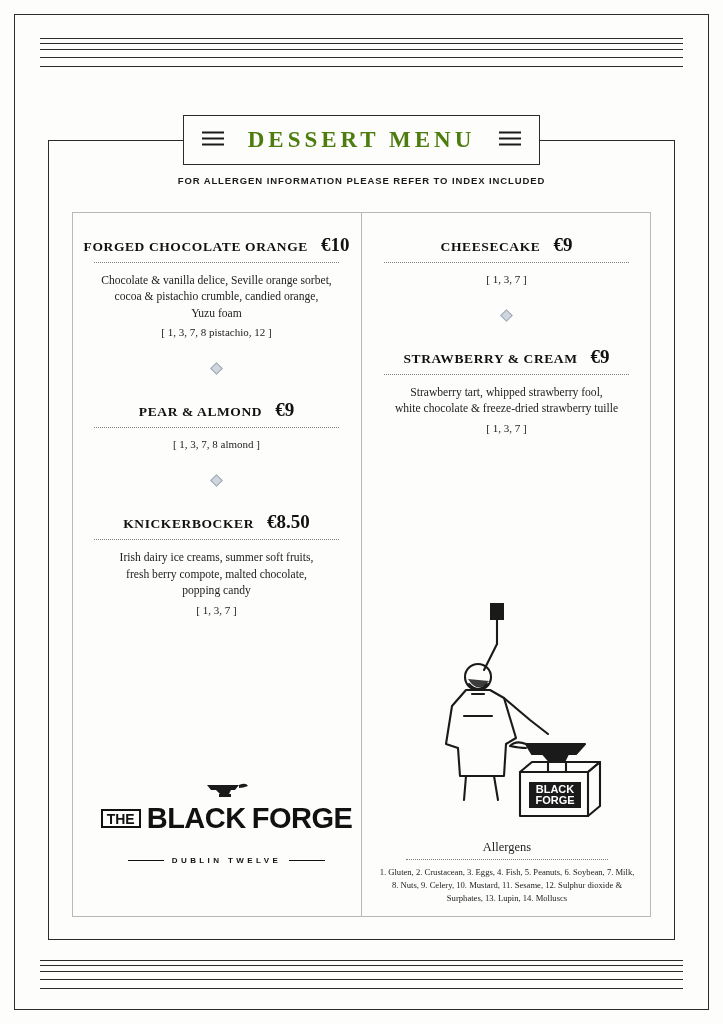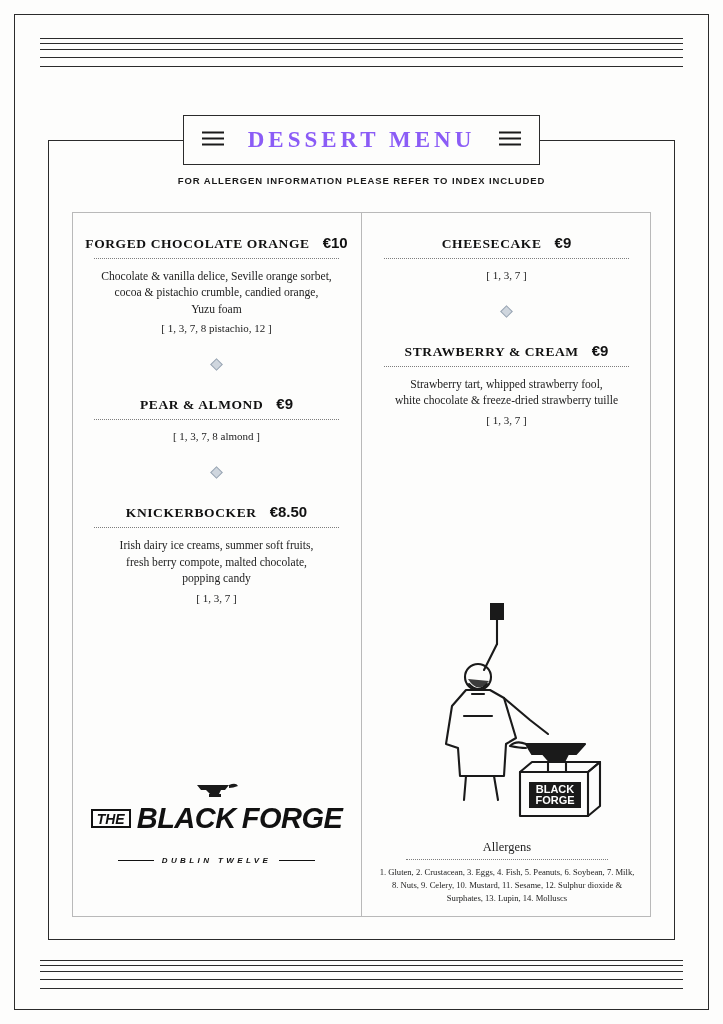--- a/index.html
+++ b/index.html
@@ -78,21 +78,21 @@
     display: flex;
     align-items: center;
     justify-content: center;
     z-index: 4;
   }
   .title-plaque .title-text {
     font-family: "Liberation Serif", serif;
     font-weight: bold;
     font-size: 23px;
     letter-spacing: 4px;
-    color: #8b5cf6;
+    color: #4d7c0f;
     white-space: nowrap;
   }
   .burger {
     position: absolute;
     top: 50%;
     transform: translateY(-50%);
     width: 22px;
     height: 17px;
   }
   .burger.left { left: 18px; }
@@ -155,23 +155,23 @@
     white-space: nowrap;
   }
   .item-name {
     font-family: "Liberation Serif", serif;
     font-weight: bold;
     font-size: 13.5px;
     letter-spacing: 0.6px;
     color: #111;
   }
   .item-price {
-    font-family: Liberation Sans, sans-serif;
-    font-weight: bold;
-    font-size: 15px;
+    font-family: Liberation Serif, serif;
+    font-weight: bold;
+    font-size: 19px;
     color: #111;
   }
   .dotrule {
     height: 1px;
     margin: 6px auto 9px auto;
     border-top: 1px dotted #7d7d7d;
   }
   .desc {
     font-family: "Liberation Serif", serif;
     font-size: 11.6px;
@@ -189,25 +189,24 @@
     height: 7px;
     background: #cfd6de;
     border: 1px solid #9aa6b4;
     transform: rotate(45deg);
     margin: 26px auto;
   }
 
   
   .forge-logo {
     position: absolute;
-    left: 72px;
+    left: 82px;
     top: 780px;
     width: 289px;
     text-align: center;
-    font-style: italic;
   }
   .forge-anvil {
     margin: 0 auto 4px auto;
     width: 44px;
     height: 18px;
     position: relative;
   }
   .forge-word {
     font-family: "Liberation Sans", sans-serif;
     font-weight: bold;

